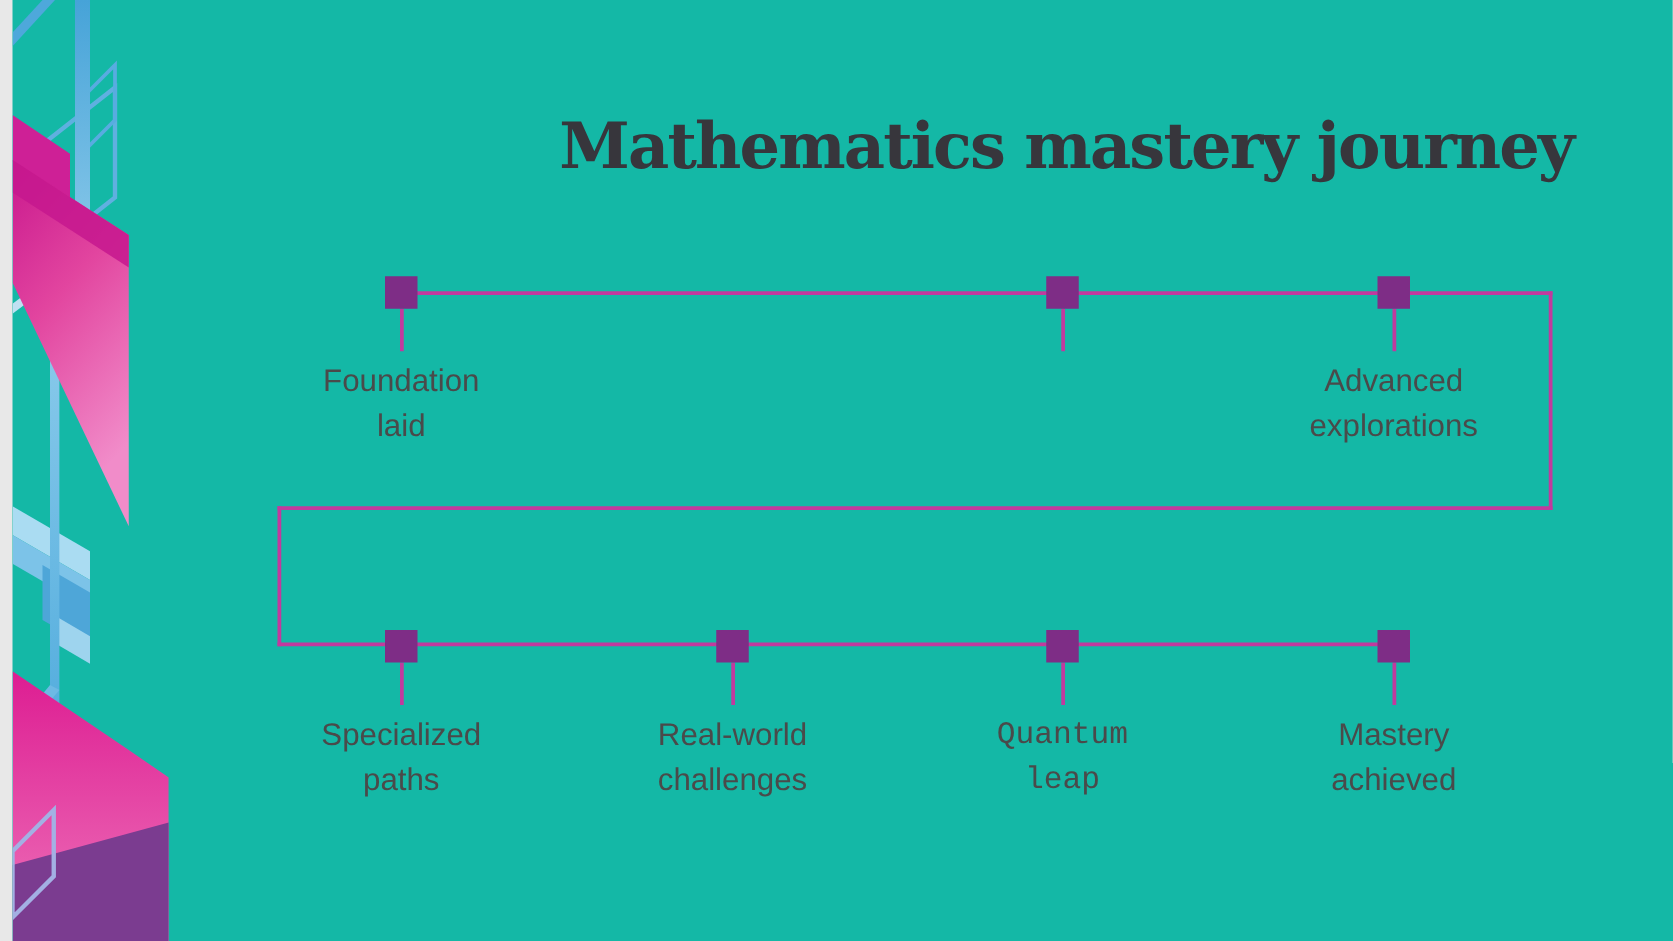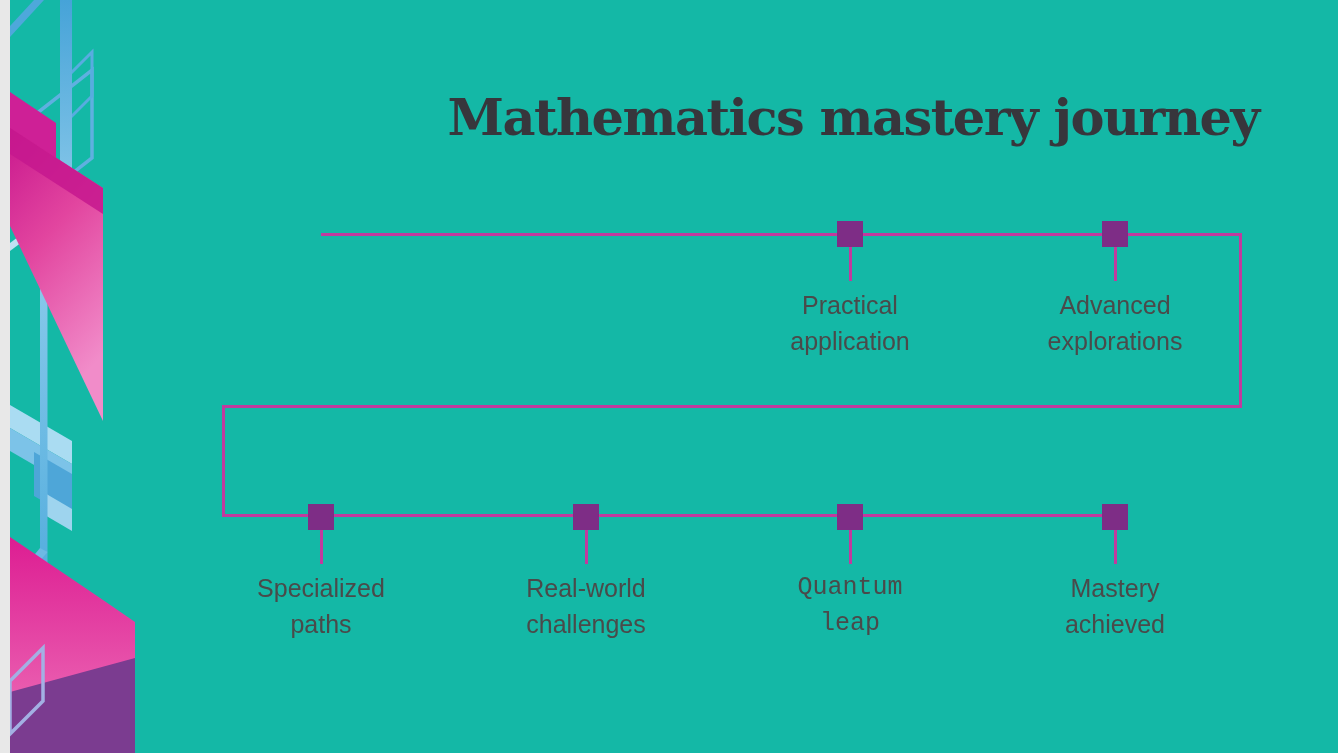--- a/index.html
+++ b/index.html
@@ -88,27 +88,31 @@
   </svg>
 
   <div class="title" style="color: rgb(55, 54, 60);">Mathematics mastery journey</div>
 
   <div class="t-line" style="left: 311px; top: 233px; width: 921px; height: 3px; background: rgb(193, 58, 158);"></div>
   <div class="t-line" style="left: 1229px; top: 233px; width: 3px; height: 175px; background: rgb(193, 58, 158);"></div>
   <div class="t-line" style="left: 212px; top: 405px; width: 1020px; height: 3px; background: rgb(193, 58, 158);"></div>
   <div class="t-line" style="left: 212px; top: 405px; width: 3px; height: 112px; background: rgb(193, 58, 158);"></div>
   <div class="t-line" style="left: 212px; top: 514px; width: 896px; height: 3px; background: rgb(193, 58, 158);"></div>
 
+  <div class="milestone" style="left:201px; top:221px;">
+    <div class="m-square" style="background: rgb(126, 45, 134);"></div>
+    <div class="m-tick" style="background: rgb(193, 58, 158);"></div>
+    <div class="m-label" style="color: rgb(74, 74, 74);">
+      <div>Foundation</div>
+      <div>laid</div>
+    </div>
+  </div>
   <div class="milestone" style="left:730px; top:221px;">
     <div class="m-square" style="background: rgb(126, 45, 134);"></div>
     <div class="m-tick" style="background: rgb(193, 58, 158);"></div>
-    <div class="m-label" style="color: rgb(74, 74, 74);">
-      <div>Practical</div>
-      <div>application</div>
-    </div>
   </div>
   <div class="milestone" style="left:995px; top:221px;text-align:center;">
     <div class="m-square" style="background: rgb(126, 45, 134);"></div>
     <div class="m-tick" style="background: rgb(193, 58, 158);"></div>
     <div class="m-label" style="color: rgb(74, 74, 74);">
       <div>Advanced</div>
       <div>explorations</div>
     </div>
   </div>
 

